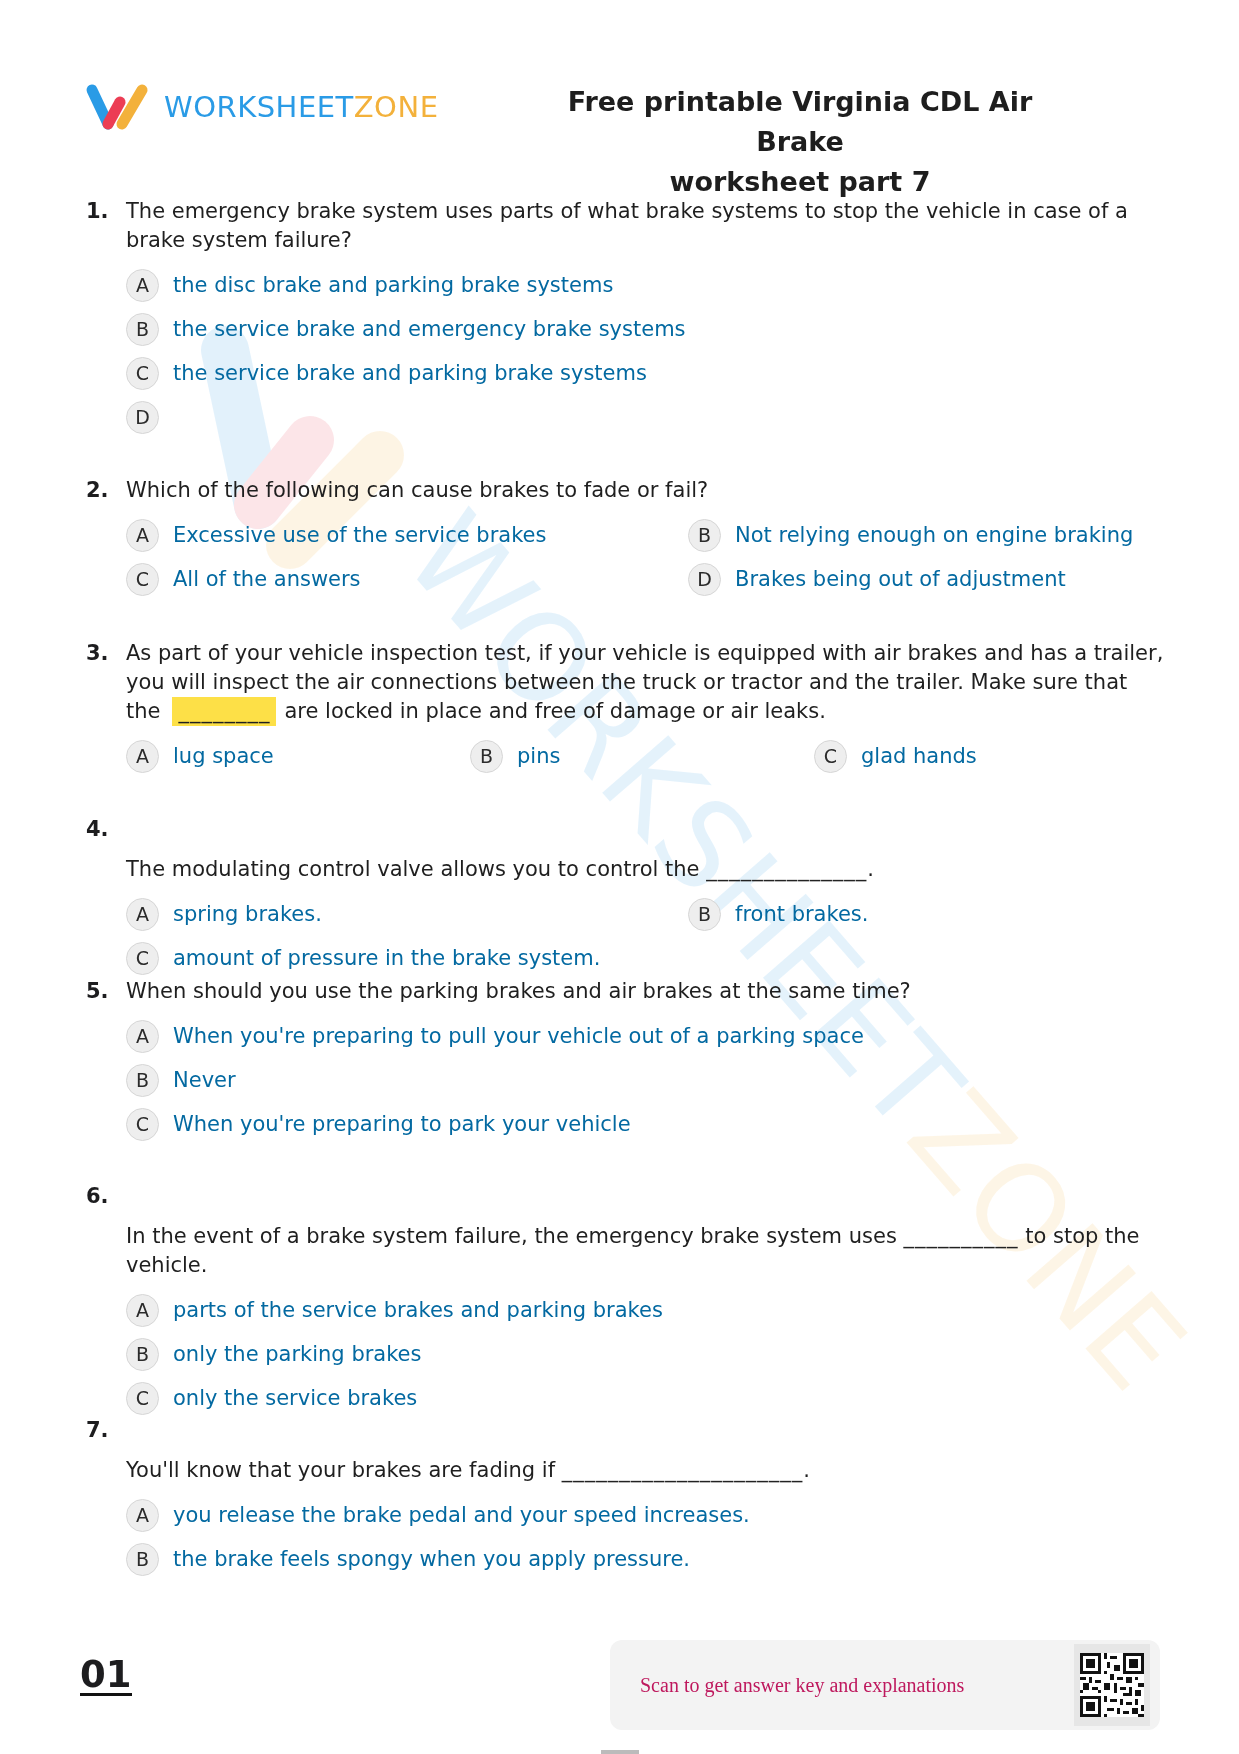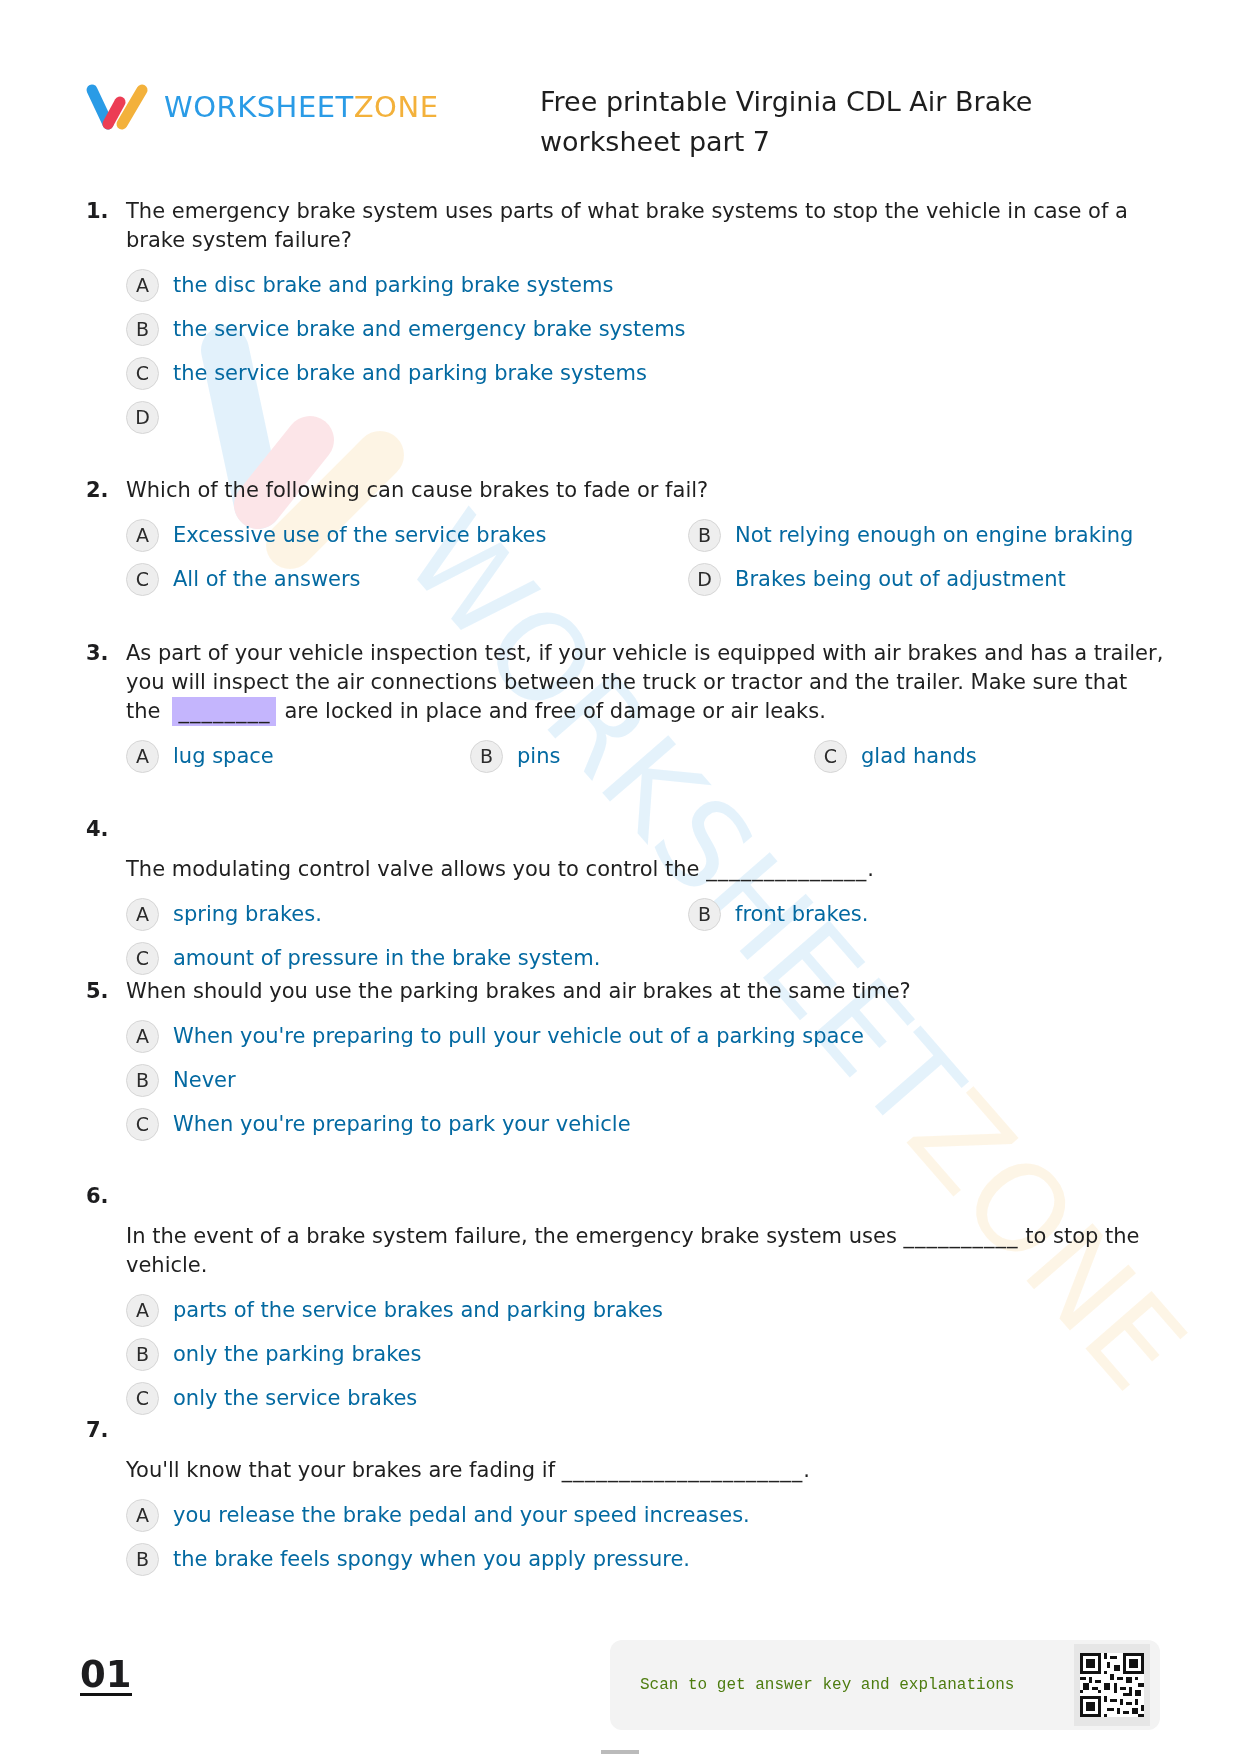--- a/index.html
+++ b/index.html
@@ -8,41 +8,41 @@
 
   .watermark { position: absolute; left: 0; top: 0; width: 1239px; height: 1754px; pointer-events: none; z-index: 0; }
 
   .header { position: absolute; left: 0; top: 0; width: 1239px; height: 170px; z-index: 1; }
   .logo { position: absolute; left: 84px; top: 82px; display: flex; align-items: center; }
   .logo-mark { width: 68px; height: 50px; }
   .logo-text { margin-left: 12px; font-size: 29px; font-weight: 400; letter-spacing: 0.5px; font-family: "DejaVu Sans", sans-serif; }
   .logo-text .w { color: #2a9be6; }
   .logo-text .z { color: #f3b13b; }
 
-  .title { position: absolute; left: 540px; top: 82px; width: 520px; text-align: left; font-size: 27px; font-weight: 400; line-height: 40px; color: #1e1e1e; font-family: "DejaVu Sans", sans-serif; }
+  .title { position: absolute; left: 540px; top: 82px; width: 520px; text-align: center; font-size: 27px; font-weight: 700; line-height: 40px; color: #1e1e1e; font-family: "DejaVu Sans", sans-serif; }
 
   .content { position: absolute; left: 0; top: 0; width: 1239px; z-index: 1; }
   .question { position: absolute; left: 86px; width: 1080px; }
   .q-head { display: flex; font-size: 21px; line-height: 29px; font-family: "DejaVu Sans", sans-serif; }
   .q-num { width: 40px; font-weight: 700; flex-shrink: 0; }
   .q-text { flex: 1; color: #1f1f1f; font-weight: 400; }
   .blank { display: inline-block; letter-spacing: 1px; color: #222; margin-top: 40px; }
-  .blank-box { display: inline-block; background: #c4b5fd; padding: 0 6px; margin: 0 8px 0 12px; letter-spacing: 1px; }
+  .blank-box { display: inline-block; background: #fde047; padding: 0 6px; margin: 0 8px 0 12px; letter-spacing: 1px; }
 
   .options { margin-left: 40px; margin-top: 13px; display: grid; row-gap: 12px; }
   .options.cols-1 { grid-template-columns: 1fr; }
   .options.cols-2 { grid-template-columns: 562px 1fr; }
   .options.cols-3 { grid-template-columns: 344px 344px 1fr; }
   .opt { display: flex; align-items: center; height: 32px; }
   .opt-letter { width: 33px; height: 33px; border-radius: 50%; background: #eeeeee; border: 1px solid #d6d6d6; display: flex; align-items: center; justify-content: center; font-size: 19px; color: #2b2b2b; flex-shrink: 0; font-family: "DejaVu Sans", sans-serif; }
   .opt-text { margin-left: 14px; font-size: 21px; color: #0369a1; font-family: "DejaVu Sans", sans-serif; }
 
   .footer-page { position: absolute; left: 80px; top: 1660px; font-size: 37px; font-weight: 700; border-bottom: 3px solid #111; line-height: 30px; padding-bottom: 3px; font-family: "DejaVu Sans", sans-serif; z-index: 1; }
   .scan-box { position: absolute; left: 610px; top: 1640px; width: 550px; height: 90px; background: #f3f3f3; border-radius: 12px; display: flex; align-items: center; z-index: 1; }
-  .scan-text { margin-left: 30px; font-size: 16px; color: #4d7c0f; font-family: Liberation Mono, monospace; flex: 1; }
+  .scan-text { margin-left: 30px; font-size: 20px; color: #be185d; font-family: Liberation Serif, serif; flex: 1; }
   .qr { width: 76px; height: 82px; background: #e6e6e6; margin-right: 10px; display: flex; align-items: center; justify-content: center; }
   .qr svg { width: 64px; height: 68px; }
   .bottom-bar { position: absolute; left: 601px; top: 1750px; width: 38px; height: 4px; background: #bbbbbb; z-index: 1; }
 </style>
 </head>
 <body>
 
 <svg class="watermark" viewBox="0 0 1239 1754">
   <g opacity="0.13">
     <line x1="225" y1="350" x2="258" y2="505" stroke="#2a9be6" stroke-width="48" stroke-linecap="round"></line>

